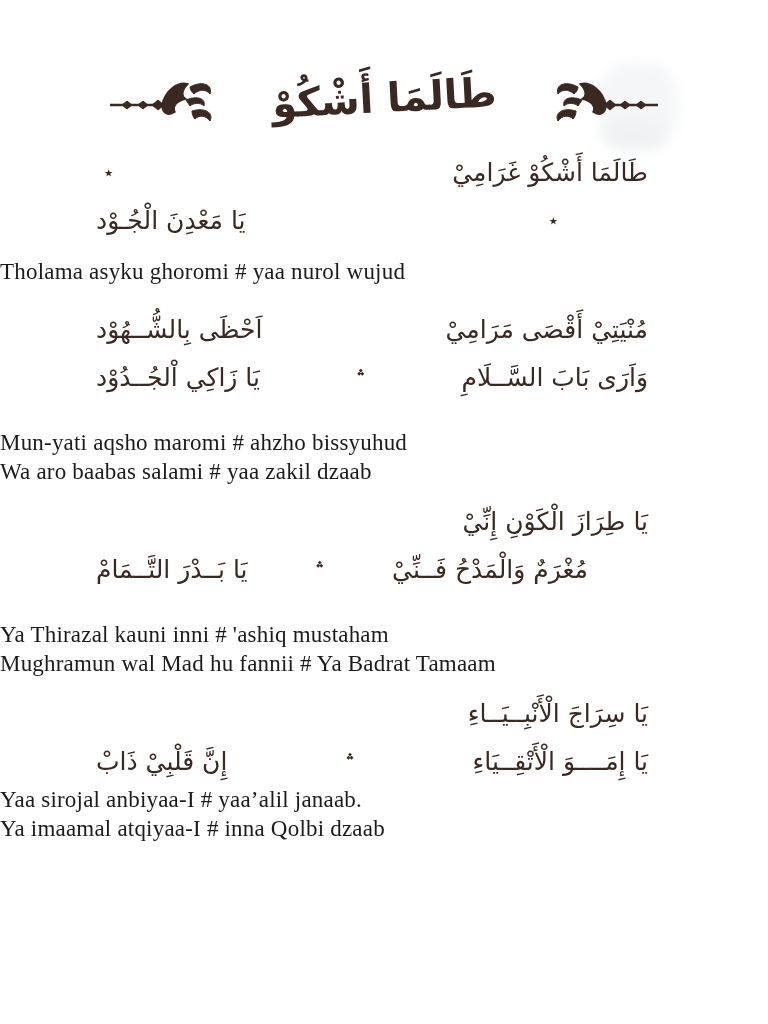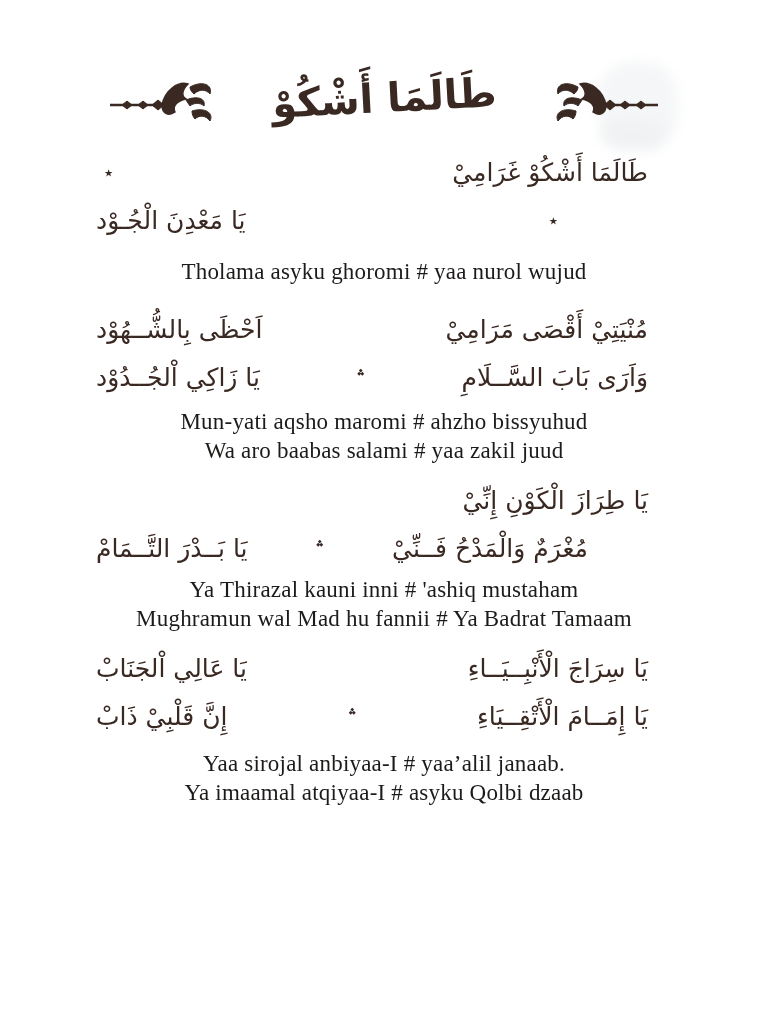--- a/index.html
+++ b/index.html
@@ -71,37 +71,37 @@
   .aw-492{width:492px;}
   .hemistich{line-height:1;}
   .separator{
     font-size:17px;
     padding:0 8px;
     align-self:center;
     color:var(--ink);
   }
 
   
-  .latin-pair{text-align:center;}
+  .latin-pair{}
   .latin-line{
     font-size:23px;
     line-height:29px;
     color:var(--latin);
     letter-spacing:.2px;
   }
 
   
   .g1 .arabic-pair{margin-top:12px;}
   .g1 .latin-pair{margin-top:13px;}
   .g2 .arabic-pair{margin-top:19px;}
-  .g2 .latin-pair{margin-top:6px;}
+  .g2 .latin-pair{margin-top:27px;}
   .g3 .arabic-pair{margin-top:11px;}
-  .g3 .latin-pair{margin-top:3px;font-family:Liberation Serif, serif;}
+  .g3 .latin-pair{margin-top:27px;font-family:Liberation Serif, serif;}
   .g4 .arabic-pair{margin-top:11px;}
-  .g4 .latin-pair{margin-top:9px;}
+  .g4 .latin-pair{}
 </style>
 </head>
 <body>
 
 <div class="page">
 
   <div class="ghost ghost-1"></div>
   <div class="ghost ghost-2"></div>
 
   <div class="title-row">
@@ -156,21 +156,21 @@
         <span class="hemistich">اَحْظَى بِالشُّــهُوْد</span>
       </div>
       <div class="arabic-line aw-552" dir="rtl">
         <span class="hemistich">وَاَرَى بَابَ السَّــلَامِ</span>
         <span class="separator">؞</span>
         <span class="hemistich">يَا زَاكِي اْلجُــدُوْد</span>
       </div>
     </div>
     <div class="latin-pair">
       <div class="latin-line">Mun-yati aqsho maromi # ahzho bissyuhud</div>
-      <div class="latin-line">Wa aro baabas salami # yaa zakil juud</div>
+      <div class="latin-line">Wa aro baabas salami # yaa zakil dzaab</div>
     </div>
   </section>
 
   <section class="group g3">
     <div class="arabic-pair">
       <div class="arabic-line aw-552" dir="rtl">
         <span class="hemistich">يَا طِرَازَ الْكَوْنِ إِنِّيْ</span>
         <span class="separator"></span>
       </div>
       <div class="arabic-line aw-492" dir="rtl">
@@ -183,27 +183,26 @@
       <div class="latin-line">Ya Thirazal kauni inni # 'ashiq mustaham</div>
       <div class="latin-line">Mughramun wal Mad hu fannii # Ya Badrat Tamaam</div>
     </div>
   </section>
 
   <section class="group g4">
     <div class="arabic-pair">
       <div class="arabic-line aw-552" dir="rtl">
         <span class="hemistich">يَا سِرَاجَ الْأَنْبِــيَــاءِ</span>
         <span class="separator"></span>
-        <span class="hemistich">يَا عَالِي اْلجَنَابْ</span>
-      </div>
-      <div class="arabic-line aw-552" dir="rtl">
-        <span class="hemistich">يَا إِمَــامَ الْأَتْقِــيَاءِ</span>
+      </div>
+      <div class="arabic-line aw-552" dir="rtl">
+        <span class="hemistich">يَا إِمَــــوَ الْأَتْقِــيَاءِ</span>
         <span class="separator">؞</span>
         <span class="hemistich">إِنَّ قَلْبِيْ ذَابْ</span>
       </div>
     </div>
     <div class="latin-pair">
       <div class="latin-line">Yaa sirojal anbiyaa-I # yaa’alil janaab.</div>
-      <div class="latin-line">Ya imaamal atqiyaa-I # asyku Qolbi dzaab</div>
+      <div class="latin-line">Ya imaamal atqiyaa-I # inna Qolbi dzaab</div>
     </div>
   </section>
 
 </div>
 
 </body></html>

